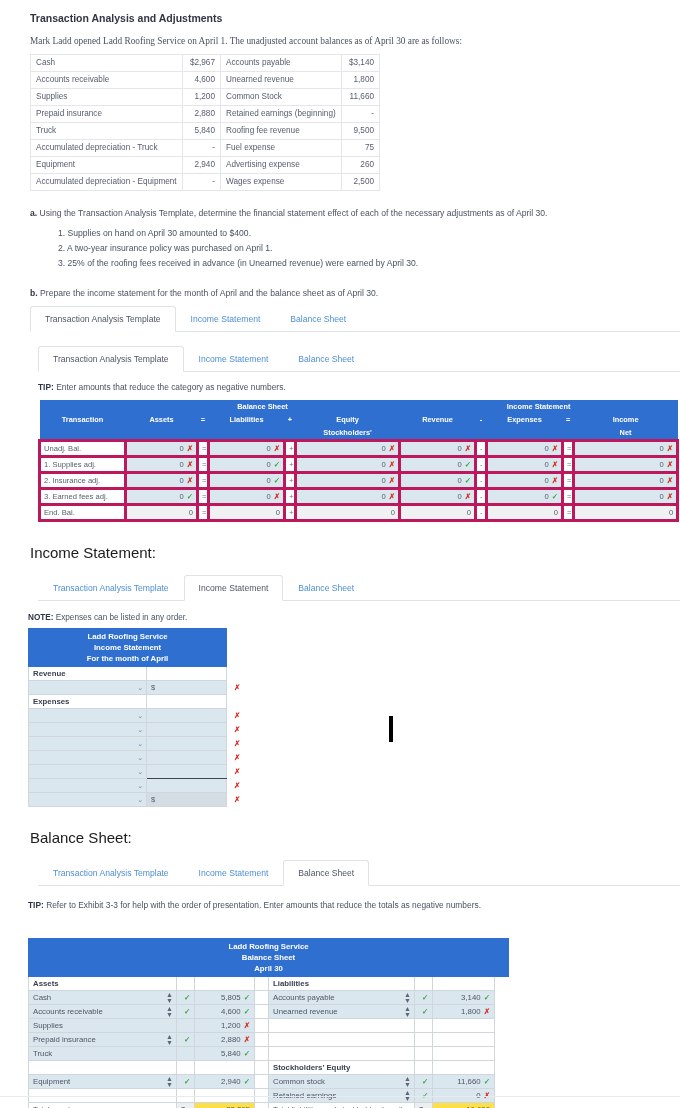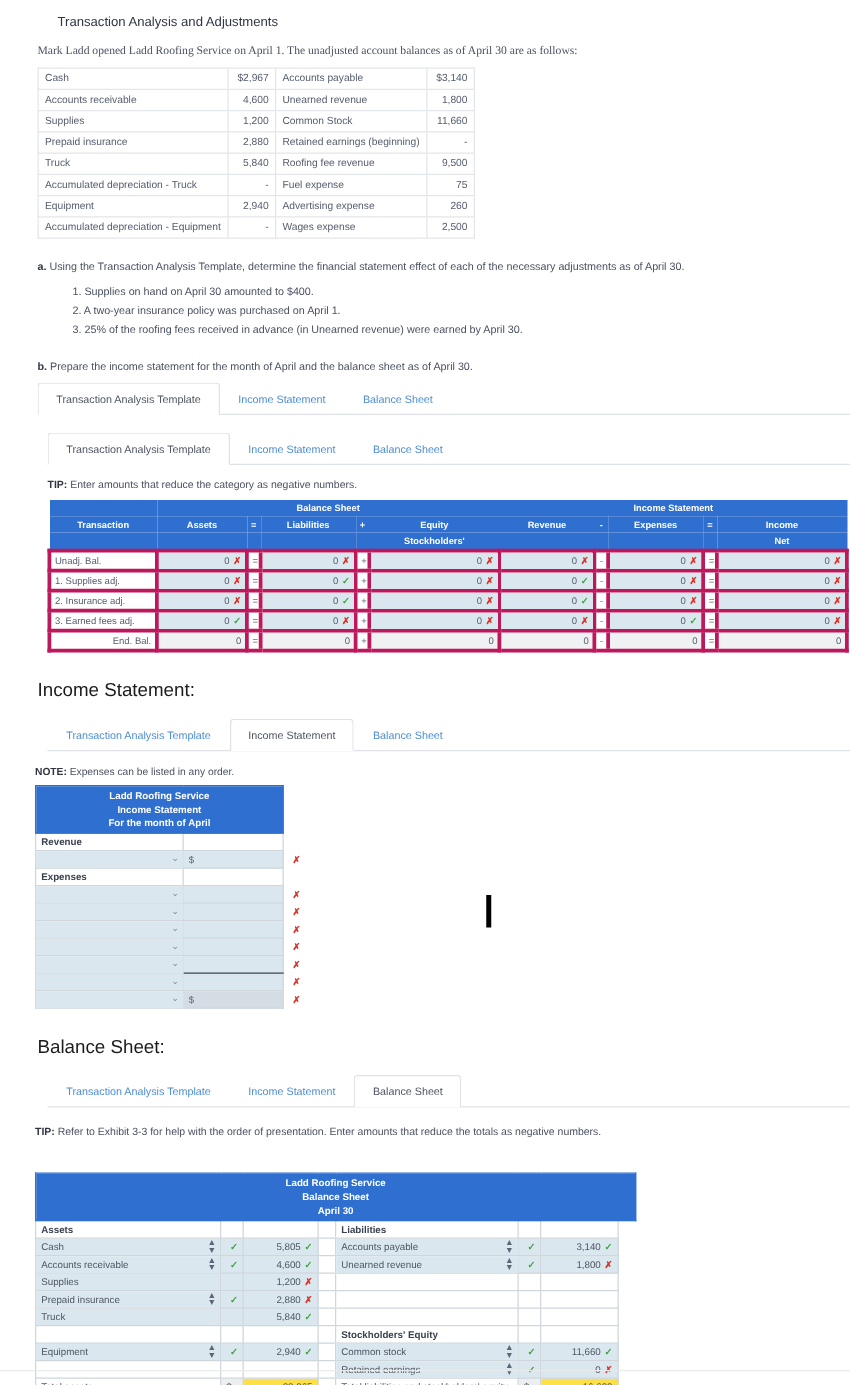--- a/index.html
+++ b/index.html
@@ -7,22 +7,22 @@
     margin: 0; padding: 0;
     background: #ffffff;
     width: 680px;
     font-family: "Liberation Sans", sans-serif;
     color: #3d4454;
   }
   .page { width: 680px; min-height: 1108px; position: relative; background:#fff; padding-top: 12px; }
 
   
   .sec-title {
-    font-size: 10.5px; font-weight: normal; color: #2f3542;
-    margin: 0 0 12px 46px;
+    font-size: 10.5px; font-weight: bold; color: #2f3542;
+    margin: 0 0 12px 30px;
   }
   .intro {
     font-size: 9.3px; color: #4a5161; margin: 0 0 8px 30px; font-family: Liberation Serif, serif;
   }
   
   .tb {
     border-collapse: collapse; margin-left: 30px; width: 350px;
     font-size: 8.2px; color: #555d6e;
   }
   .tb td {
@@ -69,21 +69,21 @@
   }
   .tat th.grp { height: 12px; }
   .tat td {
     border: 3px solid #be185d; padding: 1px 3px; height: 14px; line-height: 11px;
     color: #555d6e; vertical-align: middle;
   }
   .tat td.tx { background:#fff; text-align: left; white-space: nowrap; font-size:7.6px;}
   .tat td.inp { background: #dae7ef; text-align: right; position: relative; }
   .tat td.op  { background: #fff; text-align: center; width: 10px; border-left:none; border-right:none; color:#6b7280;}
   .tat td.tot { background: #f0f1f2; text-align: right; }
-  .tat tr.endrow td { border-top: 2px solid #3c4350; text-align: right; }
+  .tat tr.endrow td { border-top: 2px solid #3c4350; }
   .mk { font-size: 7.6px; font-weight: bold; margin-left: 3px; }
   .mk.ok { color: #3aa33a; }
   .mk.no { color: #d93025; }
 
   
   .bighead {
     font-size: 15px; color: #1c1c1c; font-weight: normal;
     margin: 22px 0 14px 30px; font-family: "Liberation Sans", sans-serif;
   }
 

